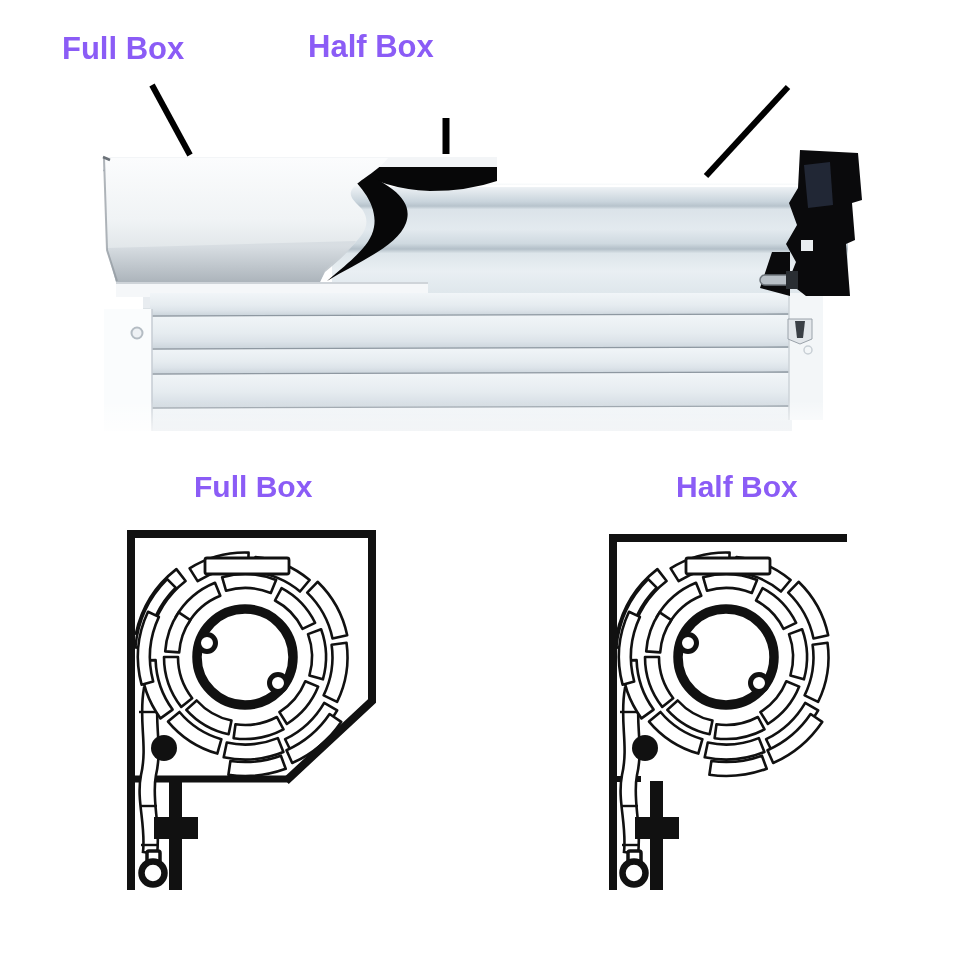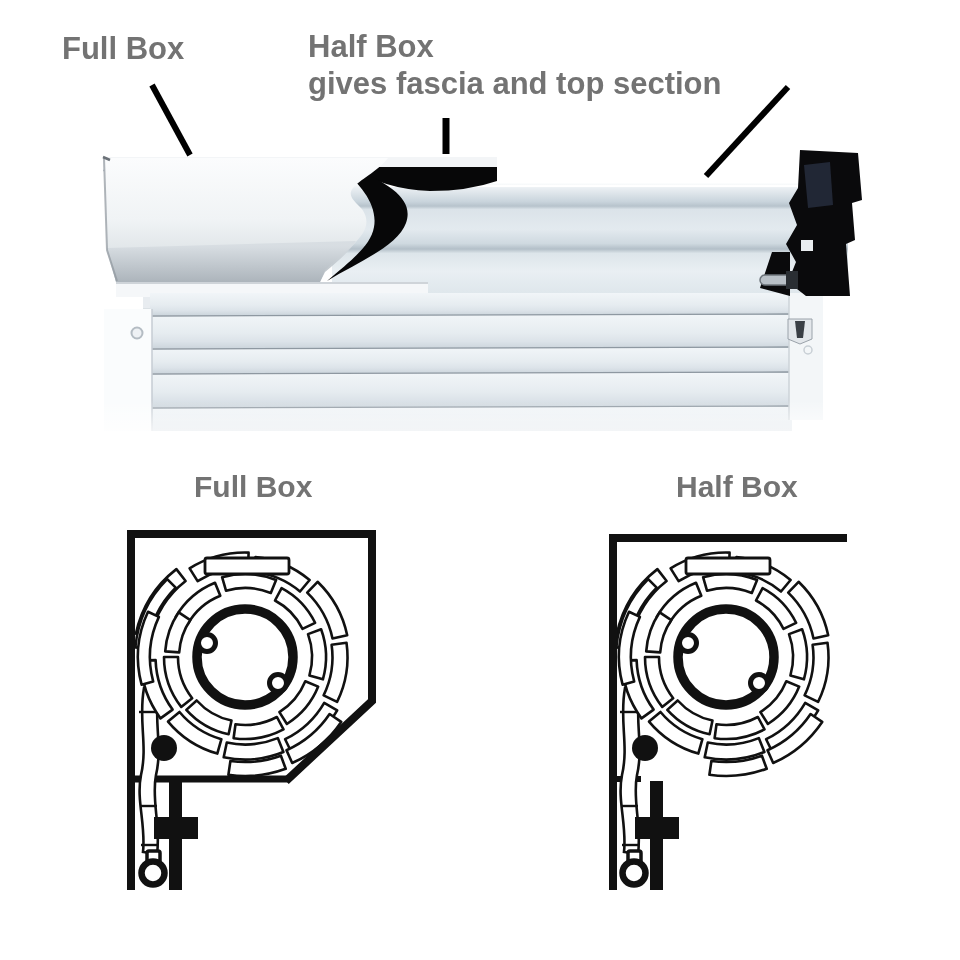--- a/index.html
+++ b/index.html
@@ -1,19 +1,19 @@
 <!DOCTYPE html>
 <html><head>
 <meta charset="utf-8">
 <style>
   html,body{margin:0;padding:0;background:#fff;}
   .canvas{position:relative;width:960px;height:960px;background:#fff;overflow:hidden;
           font-family:"Liberation Sans",sans-serif;}
   svg{position:absolute;left:0;top:0;}
-  .lbl{position:absolute;font-weight:700;color:#737373;white-space:nowrap;
+  .lbl{position:absolute;font-weight:700;color:#8b5cf6;white-space:nowrap;
        font-family:"Liberation Sans",sans-serif;}
   .lbl-top{font-size:31px;line-height:37px;}
   .lbl-bottom{font-size:30px;}
 </style>
 </head>
 <body>
 
 <div class="canvas">
 
 <svg width="960" height="960" viewBox="0 0 960 960">
@@ -207,21 +207,20 @@
           <circle cx="634" cy="873" r="11.5" fill="#fff" stroke="#111111" stroke-width="6.5"></circle>
         </g>
     <path d="M613,890 L613,538 L847,538" stroke="#111" stroke-width="8" fill="none" stroke-linejoin="miter"></path>
   </g>
 </svg>
 
 <div class="lbl lbl-top" style="left:62px;top:30px">Full Box</div>
 
 <div class="lbl lbl-top" style="left:308px;top:28px">
   <div>Half Box</div>
-  <div>gives fascia and top section</div>
 </div>
 
 
 <div class="lbl lbl-bottom" style="left:194px;top:470px">Full Box</div>
 
 <div class="lbl lbl-bottom" style="left:676px;top:470px">Half Box</div>
 
 </div>
 
 </body></html>

